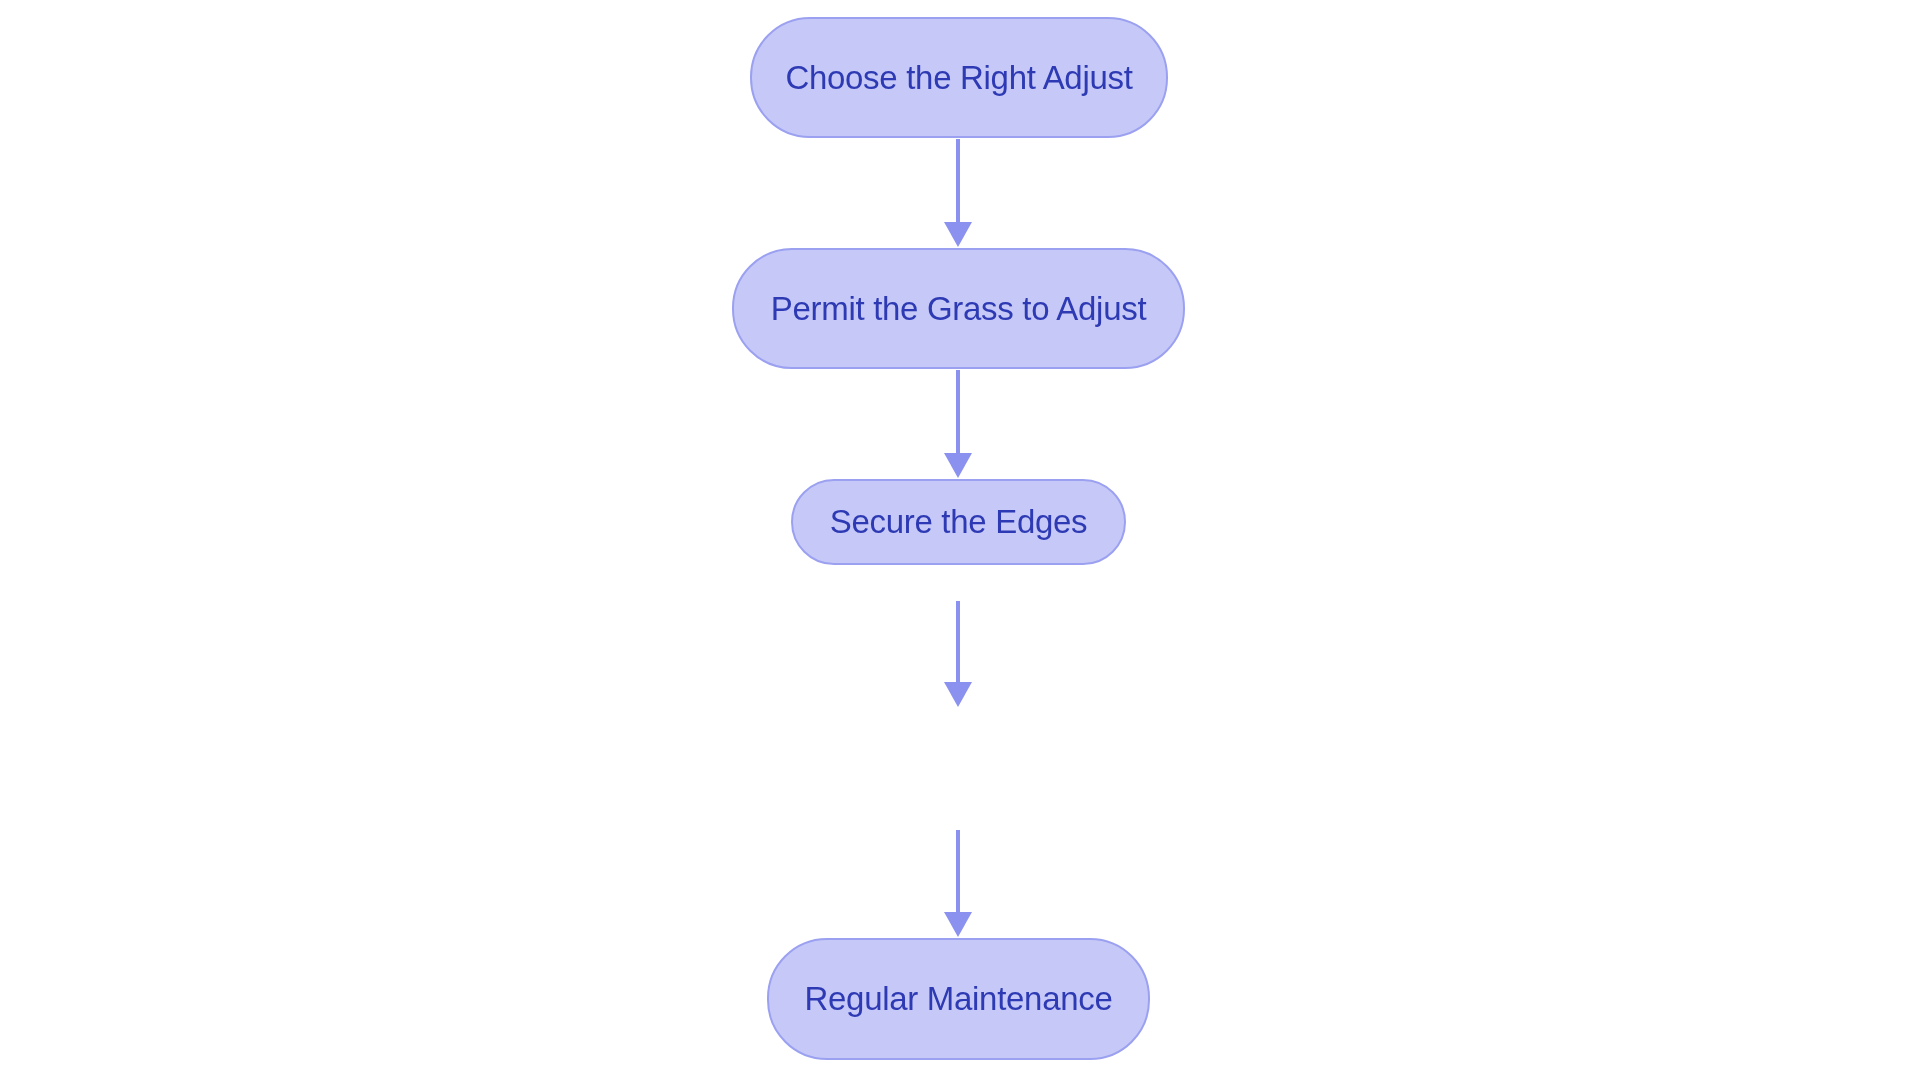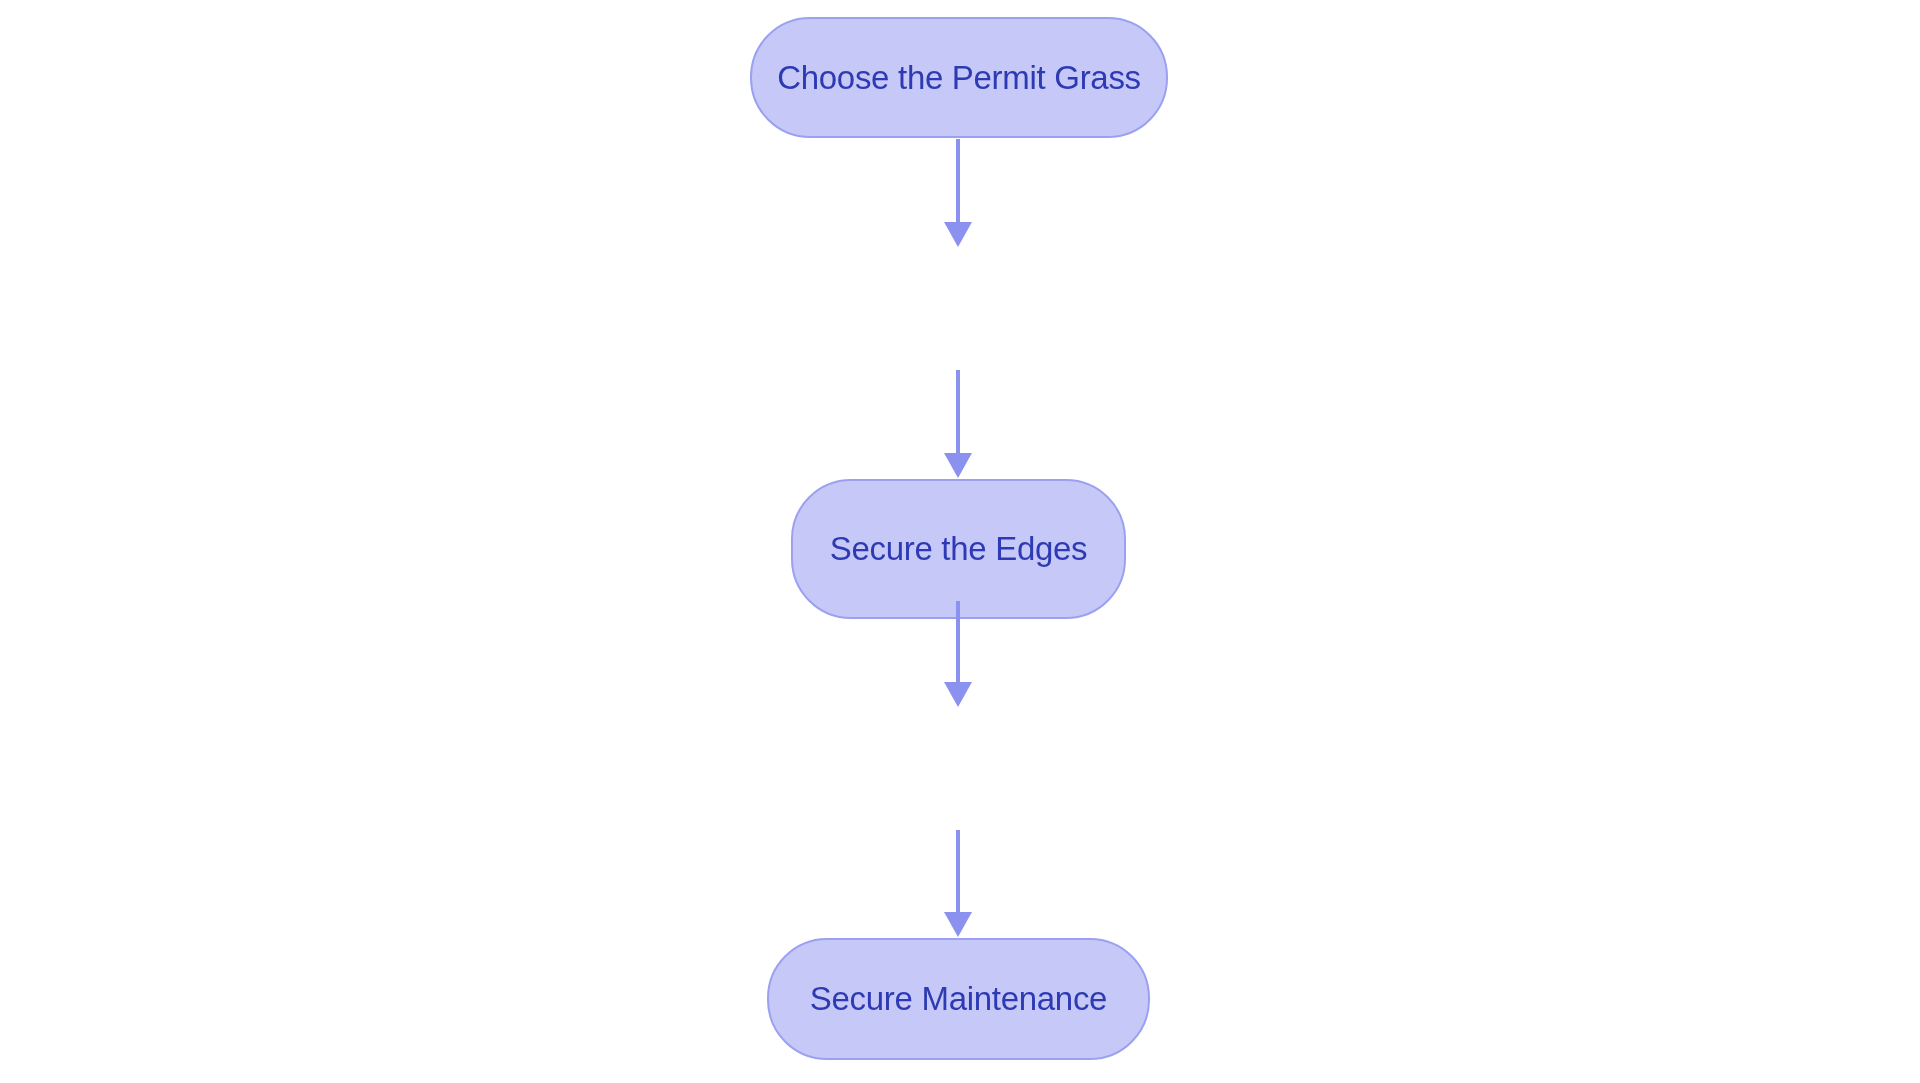--- a/index.html
+++ b/index.html
@@ -32,21 +32,21 @@
     text-align: center;
   }
   .node-label {
     color: var(--node-text);
     font-size: 33px;
     letter-spacing: -0.3px;
     white-space: nowrap;
   }
   .n0 { left: 750px; top:  17px; width: 418px; height: 121px; }
   .n1 { left: 732px; top: 248px; width: 453px; height: 121px; }
-  .n2 { left: 791px; top: 479px; width: 335px; height: 140px; }
+  .n2 { left: 791px; top: 479px; width: 335px; height: 86px; }
   .n3 { left: 804px; top: 708px; width: 310px; height: 121px; }
   .n4 { left: 767px; top: 938px; width: 383px; height: 122px; }
 
   .arrow {
     position: absolute;
     left: 944px;            
     width: 28px;
   }
   .a0 { top: 139px; height: 108px; }
   .a1 { top: 370px; height: 108px; }
@@ -67,28 +67,31 @@
     border-right: 14px solid transparent;
     border-top: 25px solid var(--arrow);
   }
 </style>
 </head>
 <body>
 
 <div class="canvas">
 
   <div class="node n0">
-    <span class="node-label">Choose the Permit Grass</span>
+    <span class="node-label">Choose the Right Adjust</span>
   </div>
 
   <div class="arrow a0">
     <div class="shaft"></div>
     <div class="head"></div>
   </div>
 
+  <div class="node n1">
+    <span class="node-label">Permit the Grass to Adjust</span>
+  </div>
 
   <div class="arrow a1">
     <div class="shaft"></div>
     <div class="head"></div>
   </div>
 
   <div class="node n2">
     <span class="node-label">Secure the Edges</span>
   </div>
 
@@ -97,16 +100,16 @@
     <div class="head"></div>
   </div>
 
 
   <div class="arrow a3">
     <div class="shaft"></div>
     <div class="head"></div>
   </div>
 
   <div class="node n4">
-    <span class="node-label">Secure Maintenance</span>
+    <span class="node-label">Regular Maintenance</span>
   </div>
 
 </div>
 
 </body></html>

